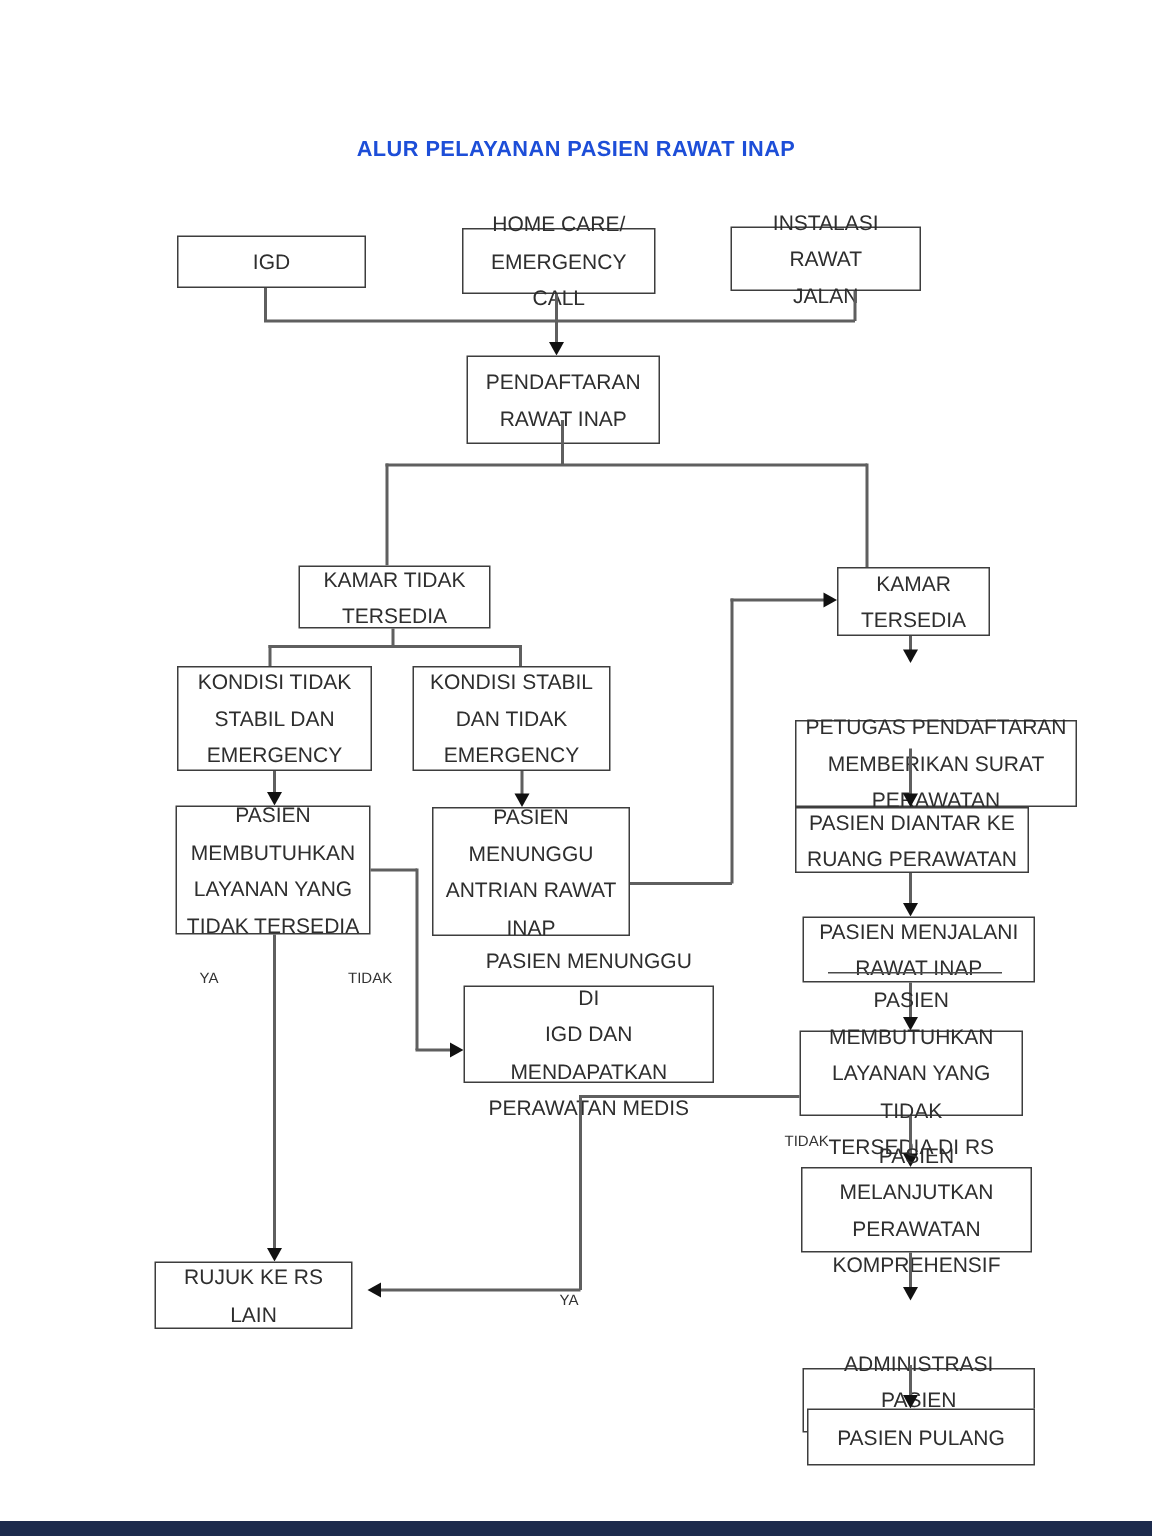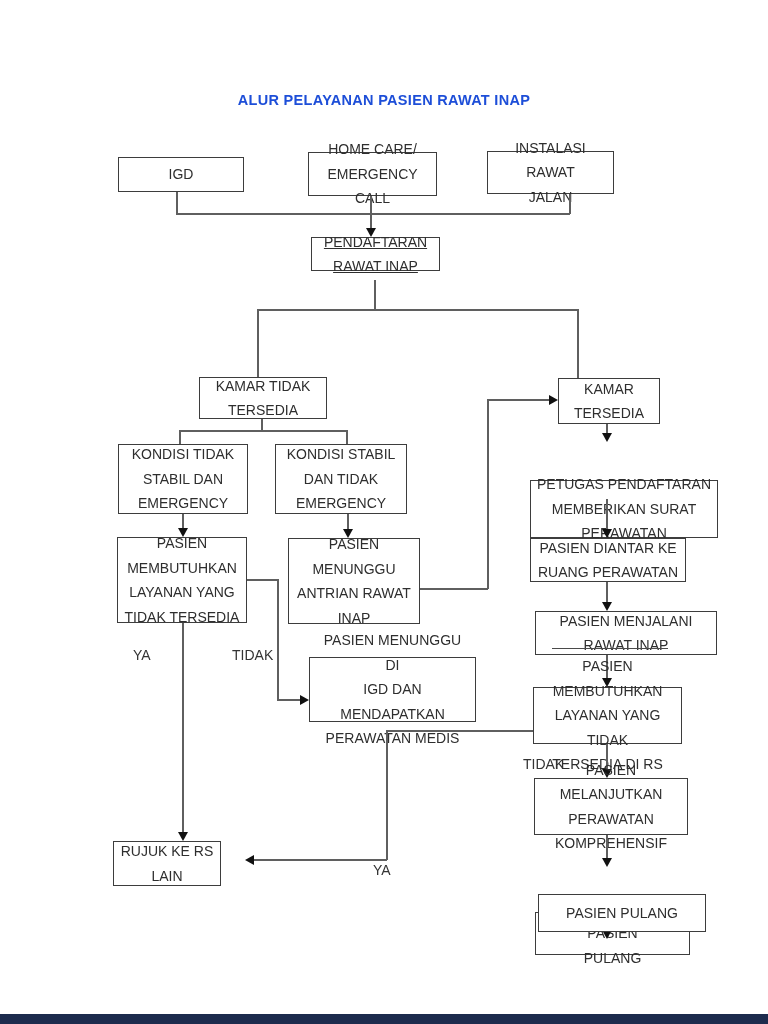--- a/index.html
+++ b/index.html
@@ -21,21 +21,21 @@
   .hline{position:absolute;height:1.5px;background:#5f5f5f;}
   .arr-down{position:absolute;width:0;height:0;
     border-left:5px solid transparent;border-right:5px solid transparent;
     border-top:9px solid #111;}
   .arr-right{position:absolute;width:0;height:0;
     border-top:5px solid transparent;border-bottom:5px solid transparent;
     border-left:9px solid #111;}
   .arr-left{position:absolute;width:0;height:0;
     border-top:5px solid transparent;border-bottom:5px solid transparent;
     border-right:9px solid #111;}
-  .flowlabel{position:absolute;font-size:14px;color:#333;text-align:right;}
+  .flowlabel{position:absolute;font-size:10px;color:#333;text-align:right;}
   .underline{position:absolute;height:1.4px;background:#4a4a4a;}
   .footer-bar{position:absolute;left:0;top:1014px;width:768px;height:10px;background:#1d2b4d;}
 </style>
 </head>
 <body>
 
 <div id="page">
 
   <div class="title">ALUR PELAYANAN PASIEN RAWAT INAP</div>
 
@@ -44,21 +44,21 @@
 EMERGENCY CALL</div>
   <div class="node" style="left:487px;top:151px;width:127px;height:43px;">INSTALASI RAWAT
 JALAN</div>
 
   <div class="vline" style="left:176px;top:192px;height:22px;"></div>
   <div class="vline" style="left:370px;top:196px;height:33px;"></div>
   <div class="vline" style="left:569px;top:194px;height:20px;"></div>
   <div class="hline" style="left:176px;top:213px;width:394px;"></div>
   <div class="arr-down" style="left:366px;top:228px;"></div>
 
-  <div class="node" style="left:311px;top:237px;width:129px;height:34px;text-decoration:underline;">PENDAFTARAN
+  <div class="node" style="left:311px;top:237px;width:129px;height:59px;">PENDAFTARAN
 RAWAT INAP</div>
 
   <div class="vline" style="left:374px;top:280px;height:30px;"></div>
   <div class="hline" style="left:257px;top:309px;width:321px;"></div>
   <div class="vline" style="left:257px;top:309px;height:68px;"></div>
   <div class="vline" style="left:577px;top:309px;height:69px;"></div>
 
   <div class="node" style="left:199px;top:377px;width:128px;height:42px;">KAMAR TIDAK
 TERSEDIA</div>
   <div class="node" style="left:558px;top:378px;width:102px;height:46px;">KAMAR
@@ -115,21 +115,21 @@
 MEMBERIKAN SURAT
 PERAWATAN</div>
 
   <div class="vline" style="left:606px;top:499px;height:32px;"></div>
   <div class="arr-down" style="left:602px;top:529px;"></div>
   <div class="node" style="left:530px;top:538px;width:156px;height:44px;">PASIEN DIANTAR KE
 RUANG PERAWATAN</div>
 
   <div class="vline" style="left:606px;top:582px;height:22px;"></div>
   <div class="arr-down" style="left:602px;top:602px;"></div>
-  <div class="node" style="left:535px;top:611px;width:182px;height:44px;">PASIEN MENJALANI
+  <div class="node" style="left:535px;top:611px;width:155px;height:44px;">PASIEN MENJALANI
 RAWAT INAP</div>
   <div class="underline" style="left:552px;top:648px;width:116px;"></div>
 
   <div class="vline" style="left:606px;top:655px;height:25px;"></div>
   <div class="arr-down" style="left:602px;top:678px;"></div>
   <div class="node" style="left:533px;top:687px;width:149px;height:57px;">PASIEN MEMBUTUHKAN
 LAYANAN YANG TIDAK
 TERSEDIA DI RS</div>
 
   <div class="vline" style="left:606px;top:744px;height:27px;"></div>
@@ -139,24 +139,24 @@
 PERAWATAN
 KOMPREHENSIF</div>
 
   <div class="vline" style="left:606px;top:835px;height:25px;"></div>
   <div class="arr-down" style="left:602px;top:858px;"></div>
   <div class="node" style="left:535px;top:912px;width:155px;height:43px;">ADMINISTRASI PASIEN
 PULANG</div>
 
   <div class="vline" style="left:606px;top:910px;height:22px;"></div>
   <div class="arr-down" style="left:602px;top:930px;"></div>
-  <div class="node" style="left:538px;top:894px;width:168px;height:38px;">PASIEN PULANG</div>
+  <div class="node" style="left:538px;top:939px;width:152px;height:38px;">PASIEN PULANG</div>
 
   <div class="hline" style="left:387px;top:730px;width:146px;"></div>
   <div class="vline" style="left:386px;top:730px;height:130px;"></div>
   <div class="hline" style="left:252px;top:859px;width:135px;"></div>
   <div class="arr-left" style="left:245px;top:855px;"></div>
   <div class="flowlabel" style="left:373px;top:862px;">YA</div>
 
-  <div class="node" style="left:113px;top:841px;width:108px;height:45px;">RUJUK KE RS LAIN</div>
+  <div class="node" style="left:103px;top:841px;width:132px;height:45px;">RUJUK KE RS LAIN</div>
 
   <div class="footer-bar"></div>
 </div>
 
 </body></html>

